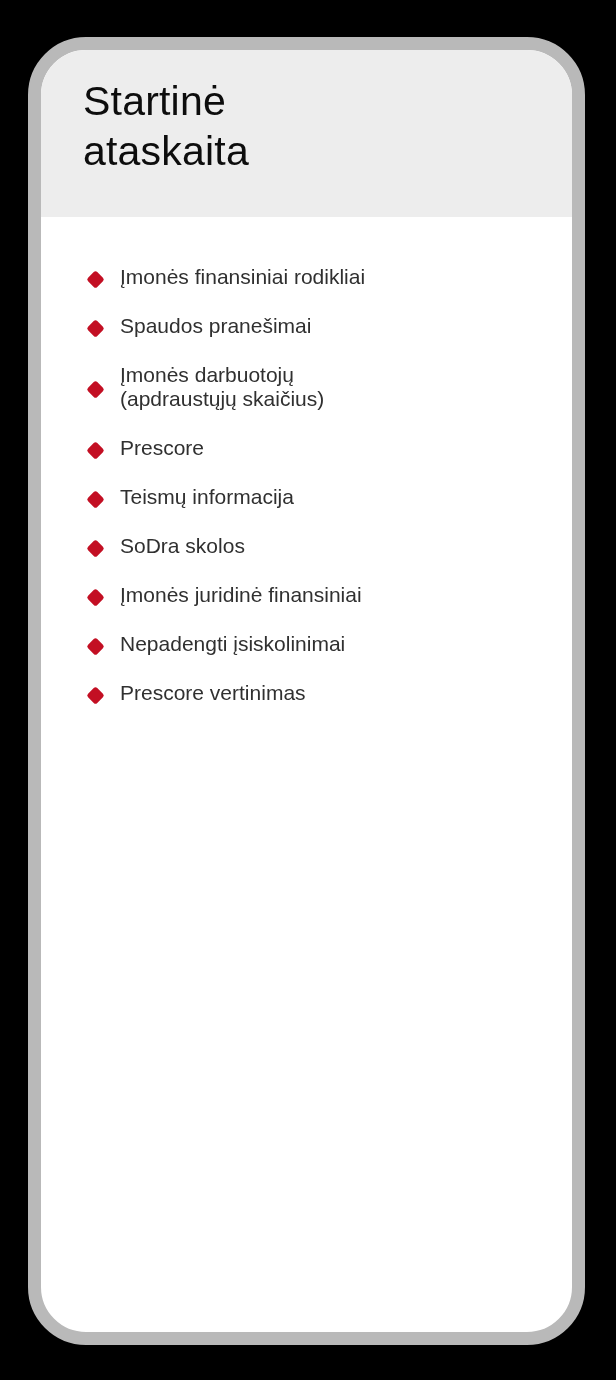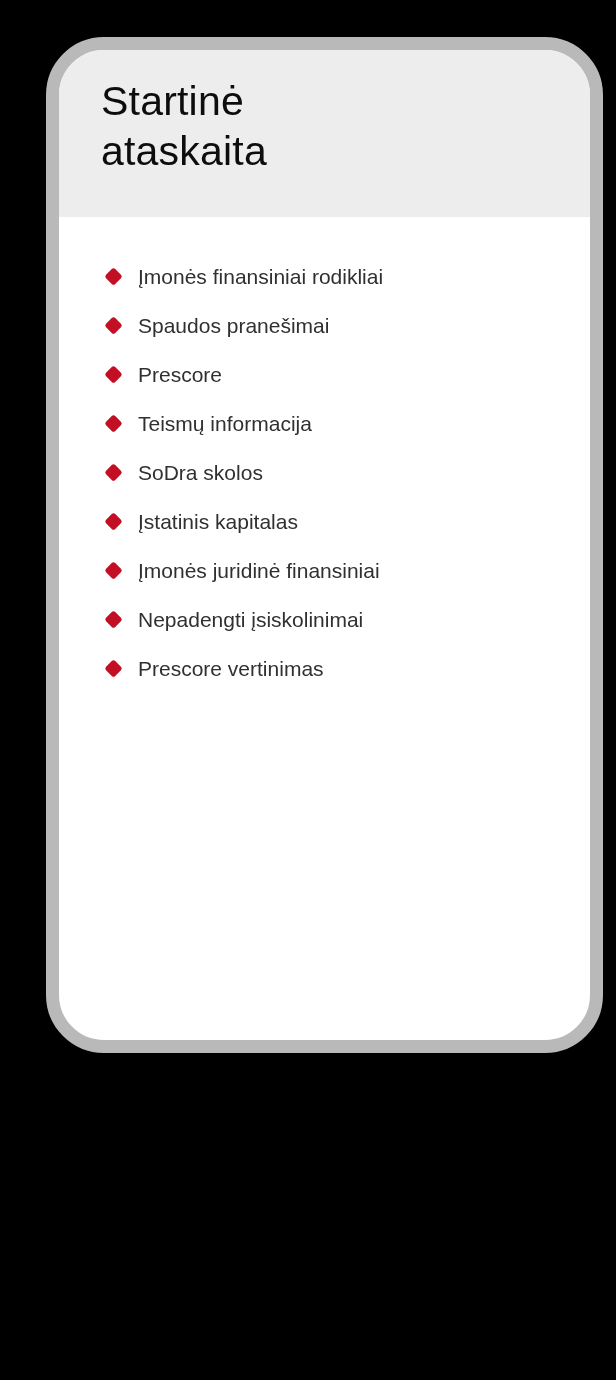--- a/index.html
+++ b/index.html
@@ -18,24 +18,24 @@
   body {
     width: 616px;
     height: 1380px;
     background: var(--page-bg);
     font-family: "Liberation Sans", sans-serif;
     position: relative;
     overflow: hidden;
   }
   .card {
     position: absolute;
-    left: 46px;
+    left: 28px;
     top: 37px;
     width: 557px;
-    height: 1016px;
+    height: 1308px;
     background: #ffffff;
     border: 13px solid var(--border);
     border-radius: 58px;
     overflow: hidden;
   }
   .card-header {
     background: var(--header-bg);
     height: 167px;
     padding: 26px 20px 0 42px;
   }
@@ -51,21 +51,21 @@
   .card-body {
     padding: 48px 28px 0 48px;
   }
   ul.report-items {
     list-style: none;
     margin: 0;
     padding: 0;
   }
   ul.report-items li {
     display: flex;
-    align-items: flex-start;
+    align-items: center;
     margin-bottom: 25px;
     font-size: 21px;
     line-height: 24px;
     color: var(--item-color);
   }
   .diamond {
     flex-shrink: 0;
     width: 13px;
     height: 13px;
     margin-top: 5px;
@@ -96,20 +96,27 @@
   </li>
 
   <li>
     <span class="diamond"></span>
     <span class="item-text">
       <span class="item-label">Spaudos pranešimai</span>
       
     </span>
   </li>
 
+  <li>
+    <span class="diamond"></span>
+    <span class="item-text">
+      <span class="item-label">Įmonės darbuotojų</span>
+      <span class="item-sublabel">(apdraustųjų skaičius)</span>
+    </span>
+  </li>
 
   <li>
     <span class="diamond"></span>
     <span class="item-text">
       <span class="item-label">Prescore</span>
       
     </span>
   </li>
 
   <li>
@@ -121,27 +128,20 @@
   </li>
 
   <li>
     <span class="diamond"></span>
     <span class="item-text">
       <span class="item-label">SoDra skolos</span>
       
     </span>
   </li>
 
-  <li>
-    <span class="diamond"></span>
-    <span class="item-text">
-      <span class="item-label">Įstatinis kapitalas</span>
-      
-    </span>
-  </li>
 
   <li>
     <span class="diamond"></span>
     <span class="item-text">
       <span class="item-label">Įmonės juridinė finansiniai</span>
       
     </span>
   </li>
 
   <li>

